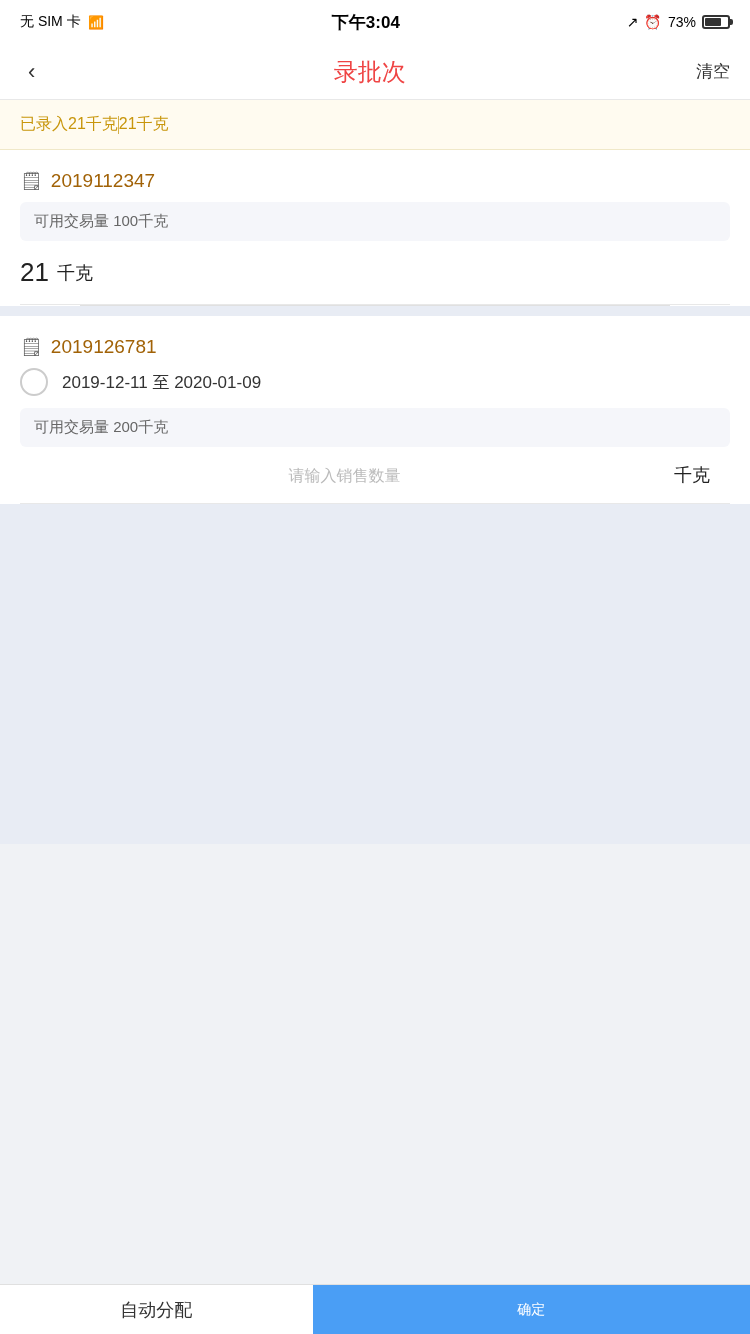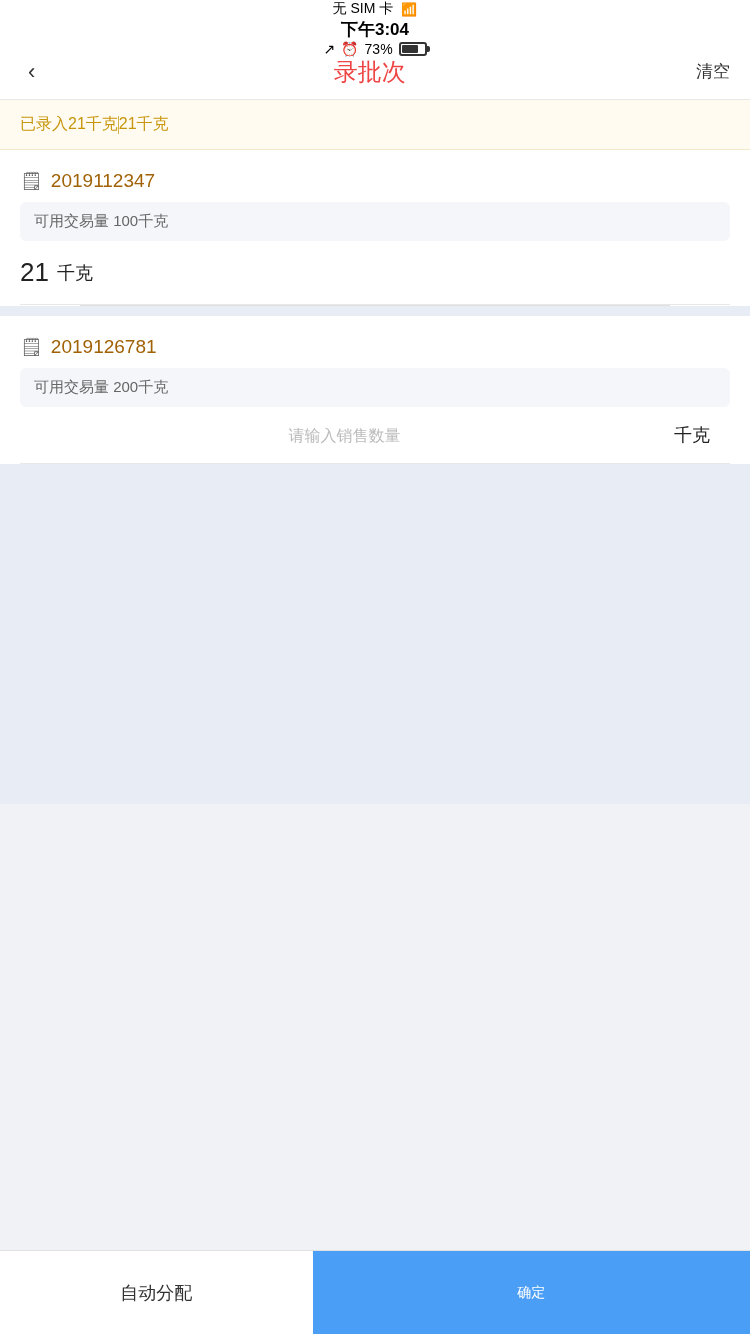--- a/index.html
+++ b/index.html
@@ -15,21 +15,20 @@
     
     .status-bar {
       background: #fff;
       height: 44px;
       display: flex;
       align-items: center;
       justify-content: space-between;
       padding: 0 20px;
       font-size: 15px;
       font-weight: 500;
-      flex-direction: column;
     }
     .status-left { display: flex; align-items: center; gap: 8px; font-size: 14px; }
     .status-center { font-size: 17px; font-weight: 600; }
     .status-right { display: flex; align-items: center; gap: 6px; font-size: 14px; }
     .wifi-icon { font-size: 13px; }
     .battery-icon {
       width: 28px; height: 14px;
       border: 2px solid #333;
       border-radius: 3px;
       position: relative;
@@ -228,21 +227,21 @@
       flex: 1;
       min-height: 340px;
     }
 
     
     .bottom-bar {
       position: fixed;
       bottom: 0;
       left: 0;
       width: 750px;
-      height: 84px;
+      height: 50px;
       display: flex;
       border-top: 1px solid #e0e0e0;
     }
     .bottom-auto {
       flex: 1;
       background: #fff;
       display: flex;
       align-items: center;
       justify-content: center;
       font-size: 18px;
@@ -304,20 +303,24 @@
   <div class="divider-line"></div>
 </div>
 
 <div class="card-separator"></div>
 
 <div class="item-card">
   <div class="item-header">
     <span class="item-icon">🗒</span>
     <span class="item-id">2019126781</span>
   </div>
+  <div class="item-date-row">
+    <div class="radio-circle"></div>
+    <span class="item-date">2019-12-11 至 2020-01-09</span>
+  </div>
   <div class="item-availability">可用交易量 200千克</div>
   <div class="input-row">
     <input class="quantity-input" type="number" placeholder="请输入销售数量" style="">
     <span class="input-unit">千克</span>
   </div>
 </div>
 
 <div class="gray-area"></div>
 
 <div class="bottom-bar">

